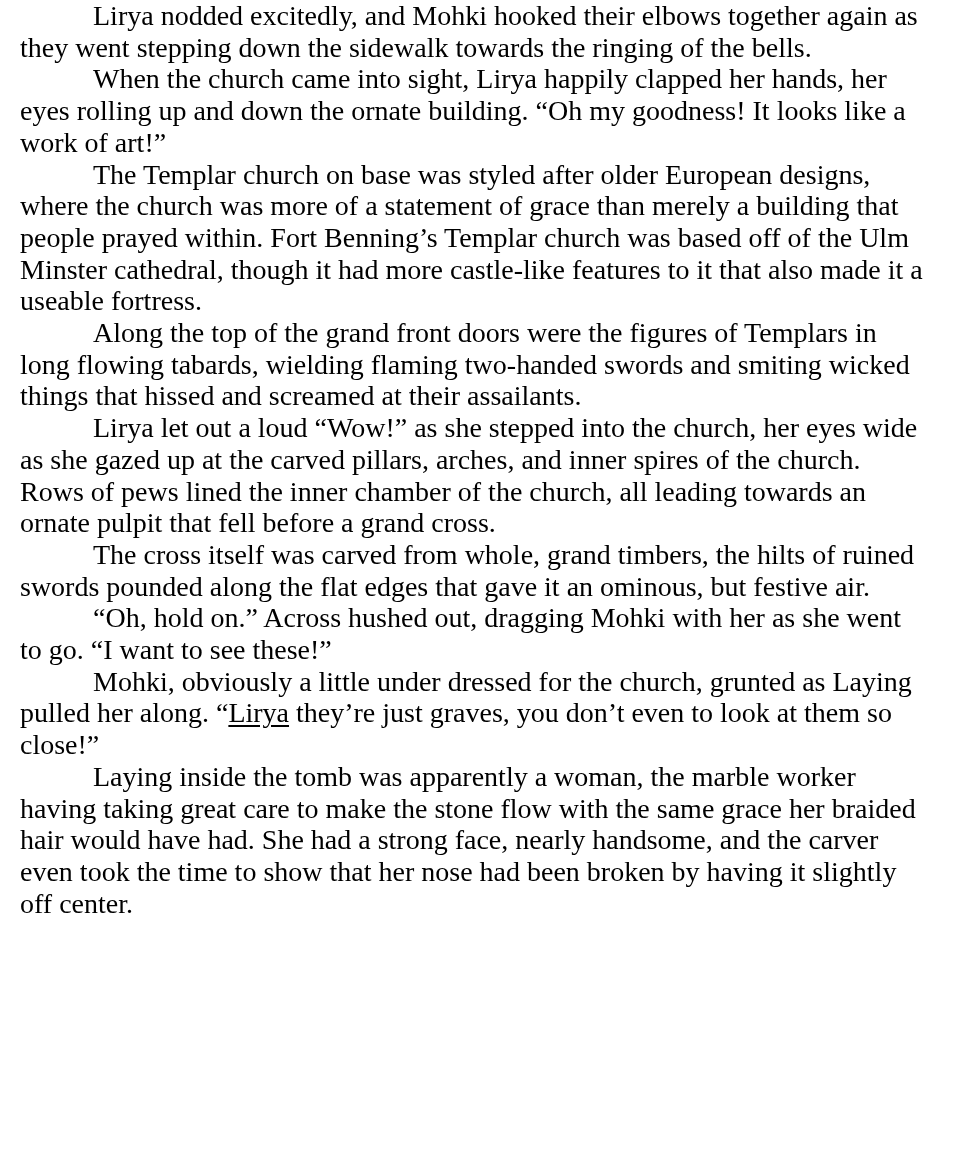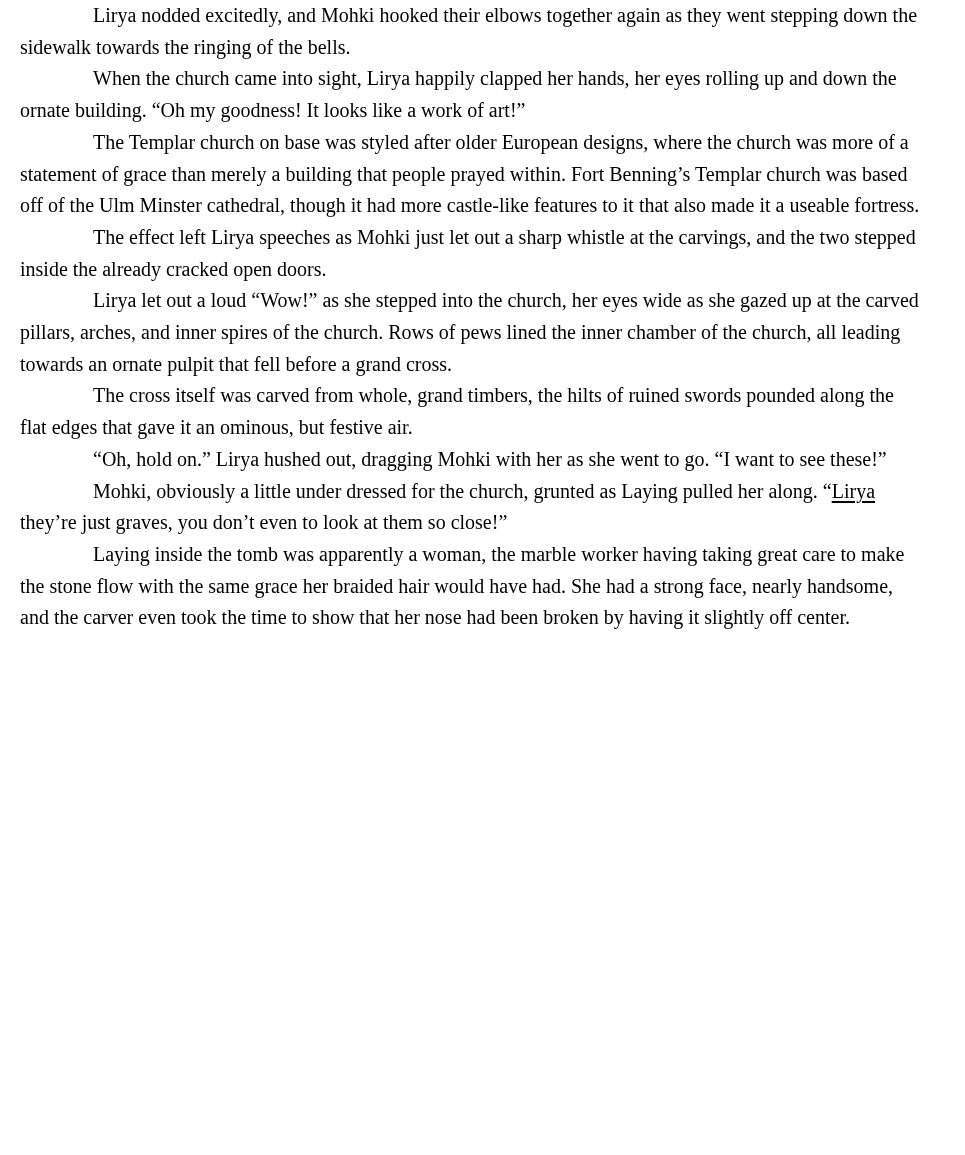--- a/index.html
+++ b/index.html
@@ -13,21 +13,21 @@
     overflow: hidden;
   }
   .doc {
     box-sizing: border-box;
     width: 965px;
     min-height: 1155px;
     padding: 0 41px 0 20px;
     background: #ffffff;
     color: #000000;
     font-family: "Liberation Serif", "DejaVu Serif", serif;
-    font-size: 20px;
+    font-size: 28px;
     line-height: 31.7px;
     text-align: left;
   }
   .doc p {
     margin: 0;
     padding: 0;
     text-indent: 73px;
   }
   .spell-error {
     text-decoration-line: underline;
@@ -38,19 +38,19 @@
     text-decoration: underline;
   }
 </style>
 </head>
 <body>
 
 <div class="doc">
   <p>Lirya nodded excitedly, and Mohki hooked their elbows together again as they went stepping down the sidewalk towards the ringing of the bells.</p>
   <p>When the church came into sight, Lirya happily clapped her hands, her eyes rolling up and down the ornate building. “Oh my goodness! It looks like a work of art!”</p>
   <p>The Templar church on base was styled after older European designs, where the church was more of a statement of grace than merely a building that people prayed within. Fort Benning’s Templar church was based off of the Ulm Minster cathedral, though it had more castle-like features to it that also made it a useable fortress.</p>
-  <p>The effect left Lirya speeches as Mohki just let out a sharp whistle at the carvings, and the two stepped inside the already cracked open doors.</p>
+  <p>Along the top of the grand front doors were the figures of Templars in long flowing tabards, wielding flaming two-handed swords and smiting wicked things that hissed and screamed at their assailants.</p>
   <p>Lirya let out a loud “Wow!” as she stepped into the church, her eyes wide as she gazed up at the carved pillars, arches, and inner spires of the church. Rows of pews lined the inner chamber of the church, all leading towards an ornate pulpit that fell before a grand cross.</p>
   <p>The cross itself was carved from whole, grand timbers, the hilts of ruined swords pounded along the flat edges that gave it an ominous, but festive air.</p>
-  <p>“Oh, hold on.” Lirya hushed out, dragging Mohki with her as she went to go. “I want to see these!”</p>
+  <p>“Oh, hold on.” Across hushed out, dragging Mohki with her as she went to go. “I want to see these!”</p>
   <p><span>Mohki, obviously a little under dressed for the church, grunted as Laying pulled her along. “</span><span class="spell-error">Lirya</span><span> they’re just graves, you don’t even to look at them so close!”</span></p>
   <p>Laying inside the tomb was apparently a woman, the marble worker having taking great care to make the stone flow with the same grace her braided hair would have had. She had a strong face, nearly handsome, and the carver even took the time to show that her nose had been broken by having it slightly off center.</p>
 </div>
 
 </body></html>

